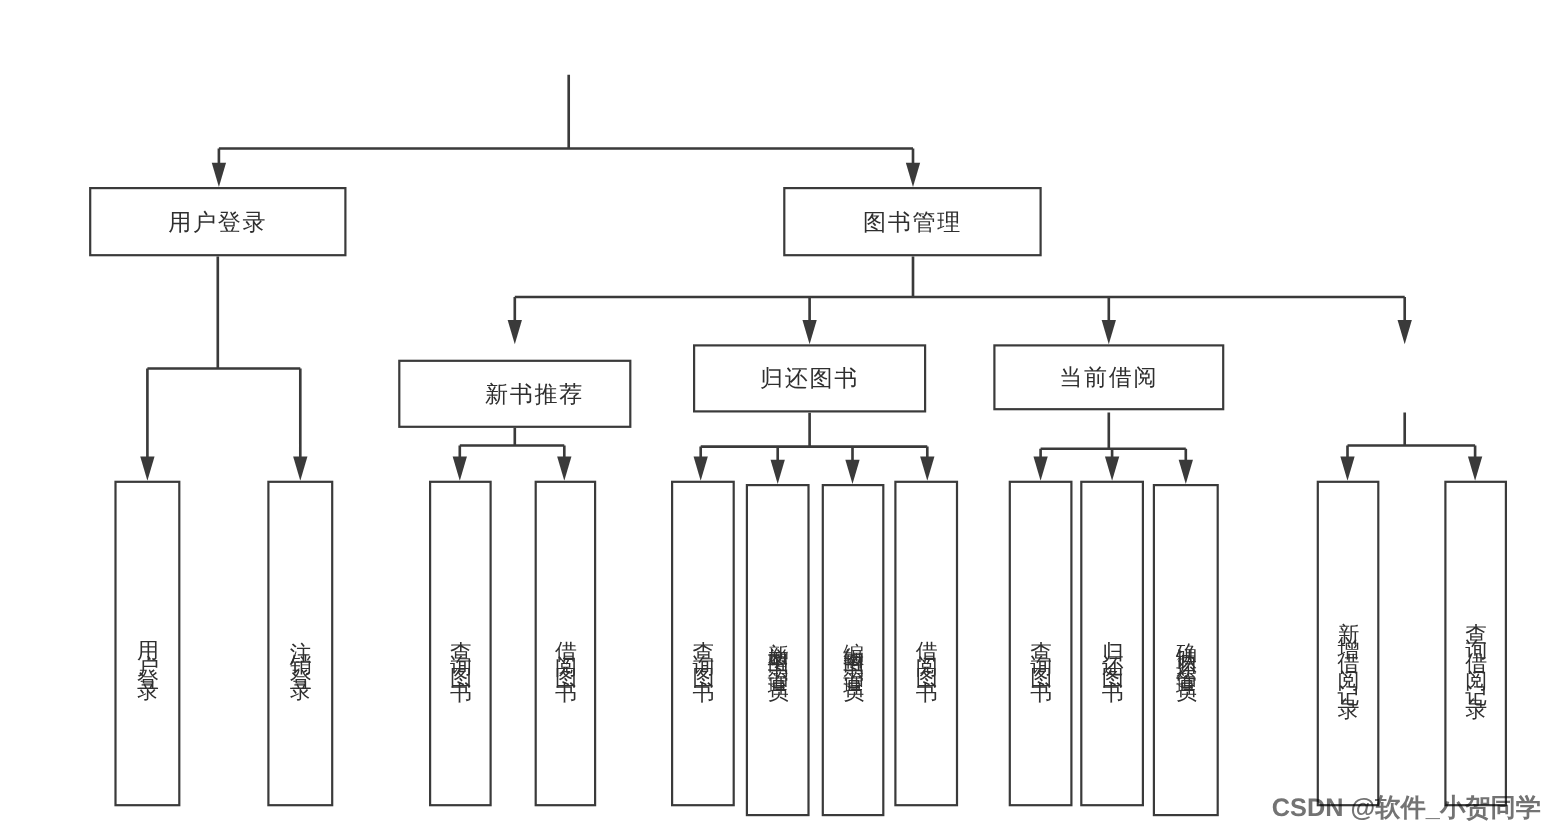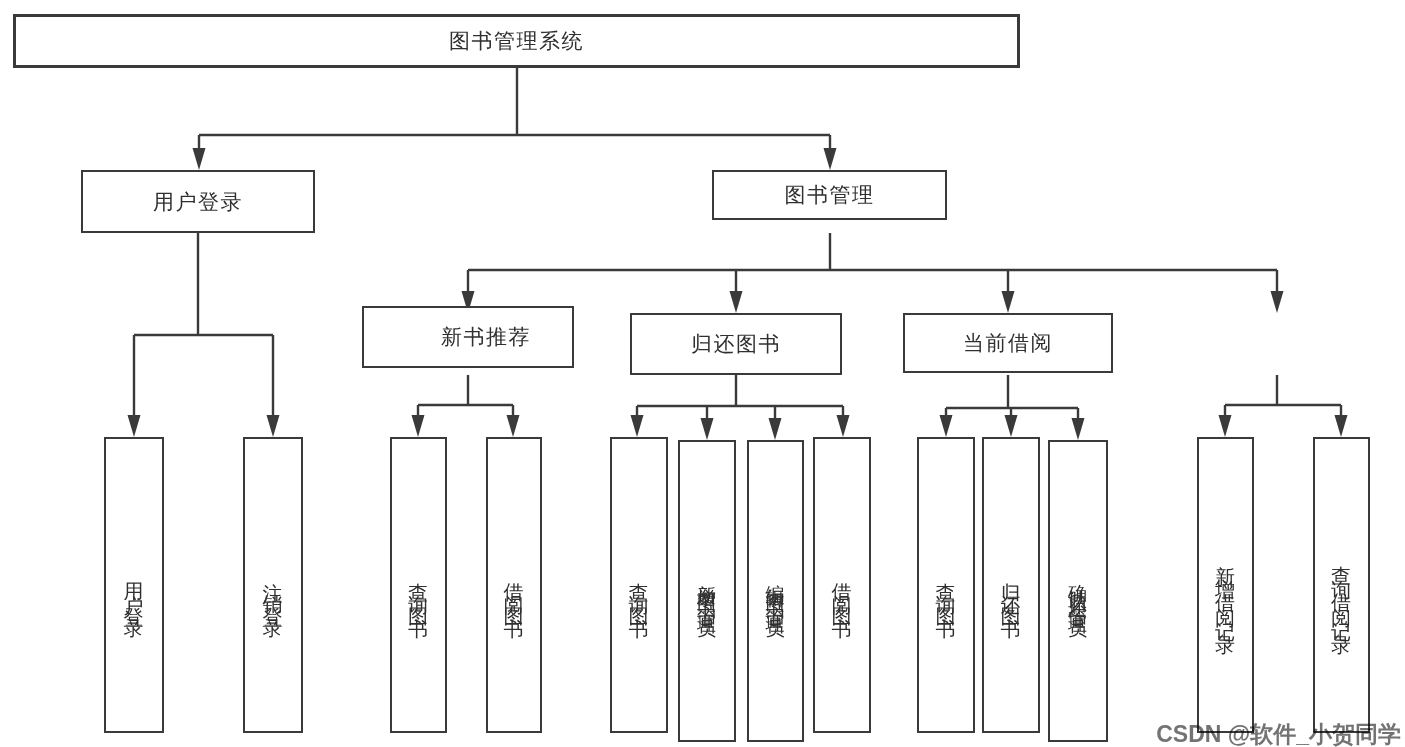--- a/index.html
+++ b/index.html
@@ -54,26 +54,25 @@
       <polygon points="775,440 768.5,418 781.5,418"></polygon>
       <polygon points="843,437 836.5,415 849.5,415"></polygon>
       <polygon points="946,437 939.5,415 952.5,415"></polygon>
       <polygon points="1011,437 1004.5,415 1017.5,415"></polygon>
       <polygon points="1078,440 1071.5,418 1084.5,418"></polygon>
       <polygon points="1225,437 1218.5,415 1231.5,415"></polygon>
       <polygon points="1341,437 1334.5,415 1347.5,415"></polygon>
     </g>
   </svg>
 
-  <div class="box root h" style="left:13px;top:14px;width:1007px;height:54px;">图书管理系统</div>
 
   <div class="box h" style="left:81px;top:170px;width:234px;height:63px;">用户登录</div>
-  <div class="box h" style="left:712px;top:170px;width:235px;height:50px;">图书管理</div>
+  <div class="box h" style="left:712px;top:170px;width:235px;height:63px;">图书管理</div>
 
-  <div class="box h" style="left:362px;top:306px;width:212px;height:62px;padding-left:36px;">新书推荐</div>
+  <div class="box h" style="left:362px;top:327px;width:212px;height:62px;padding-left:36px;">新书推荐</div>
   <div class="box h" style="left:630px;top:313px;width:212px;height:62px;">归还图书</div>
   <div class="box h" style="left:903px;top:313px;width:210px;height:60px;">当前借阅</div>
 
   <div class="box v sp4" style="left:104px;top:437px;width:60px;height:296px;">用户登录</div>
   <div class="box v sp4" style="left:243px;top:437px;width:60px;height:296px;">注销登录</div>
 
   <div class="box v sp4" style="left:390px;top:437px;width:57px;height:296px;">查询图书</div>
   <div class="box v sp4" style="left:486px;top:437px;width:56px;height:296px;">借阅图书</div>
 
   <div class="box v sp4" style="left:610px;top:437px;width:58px;height:296px;">查询图书</div>

